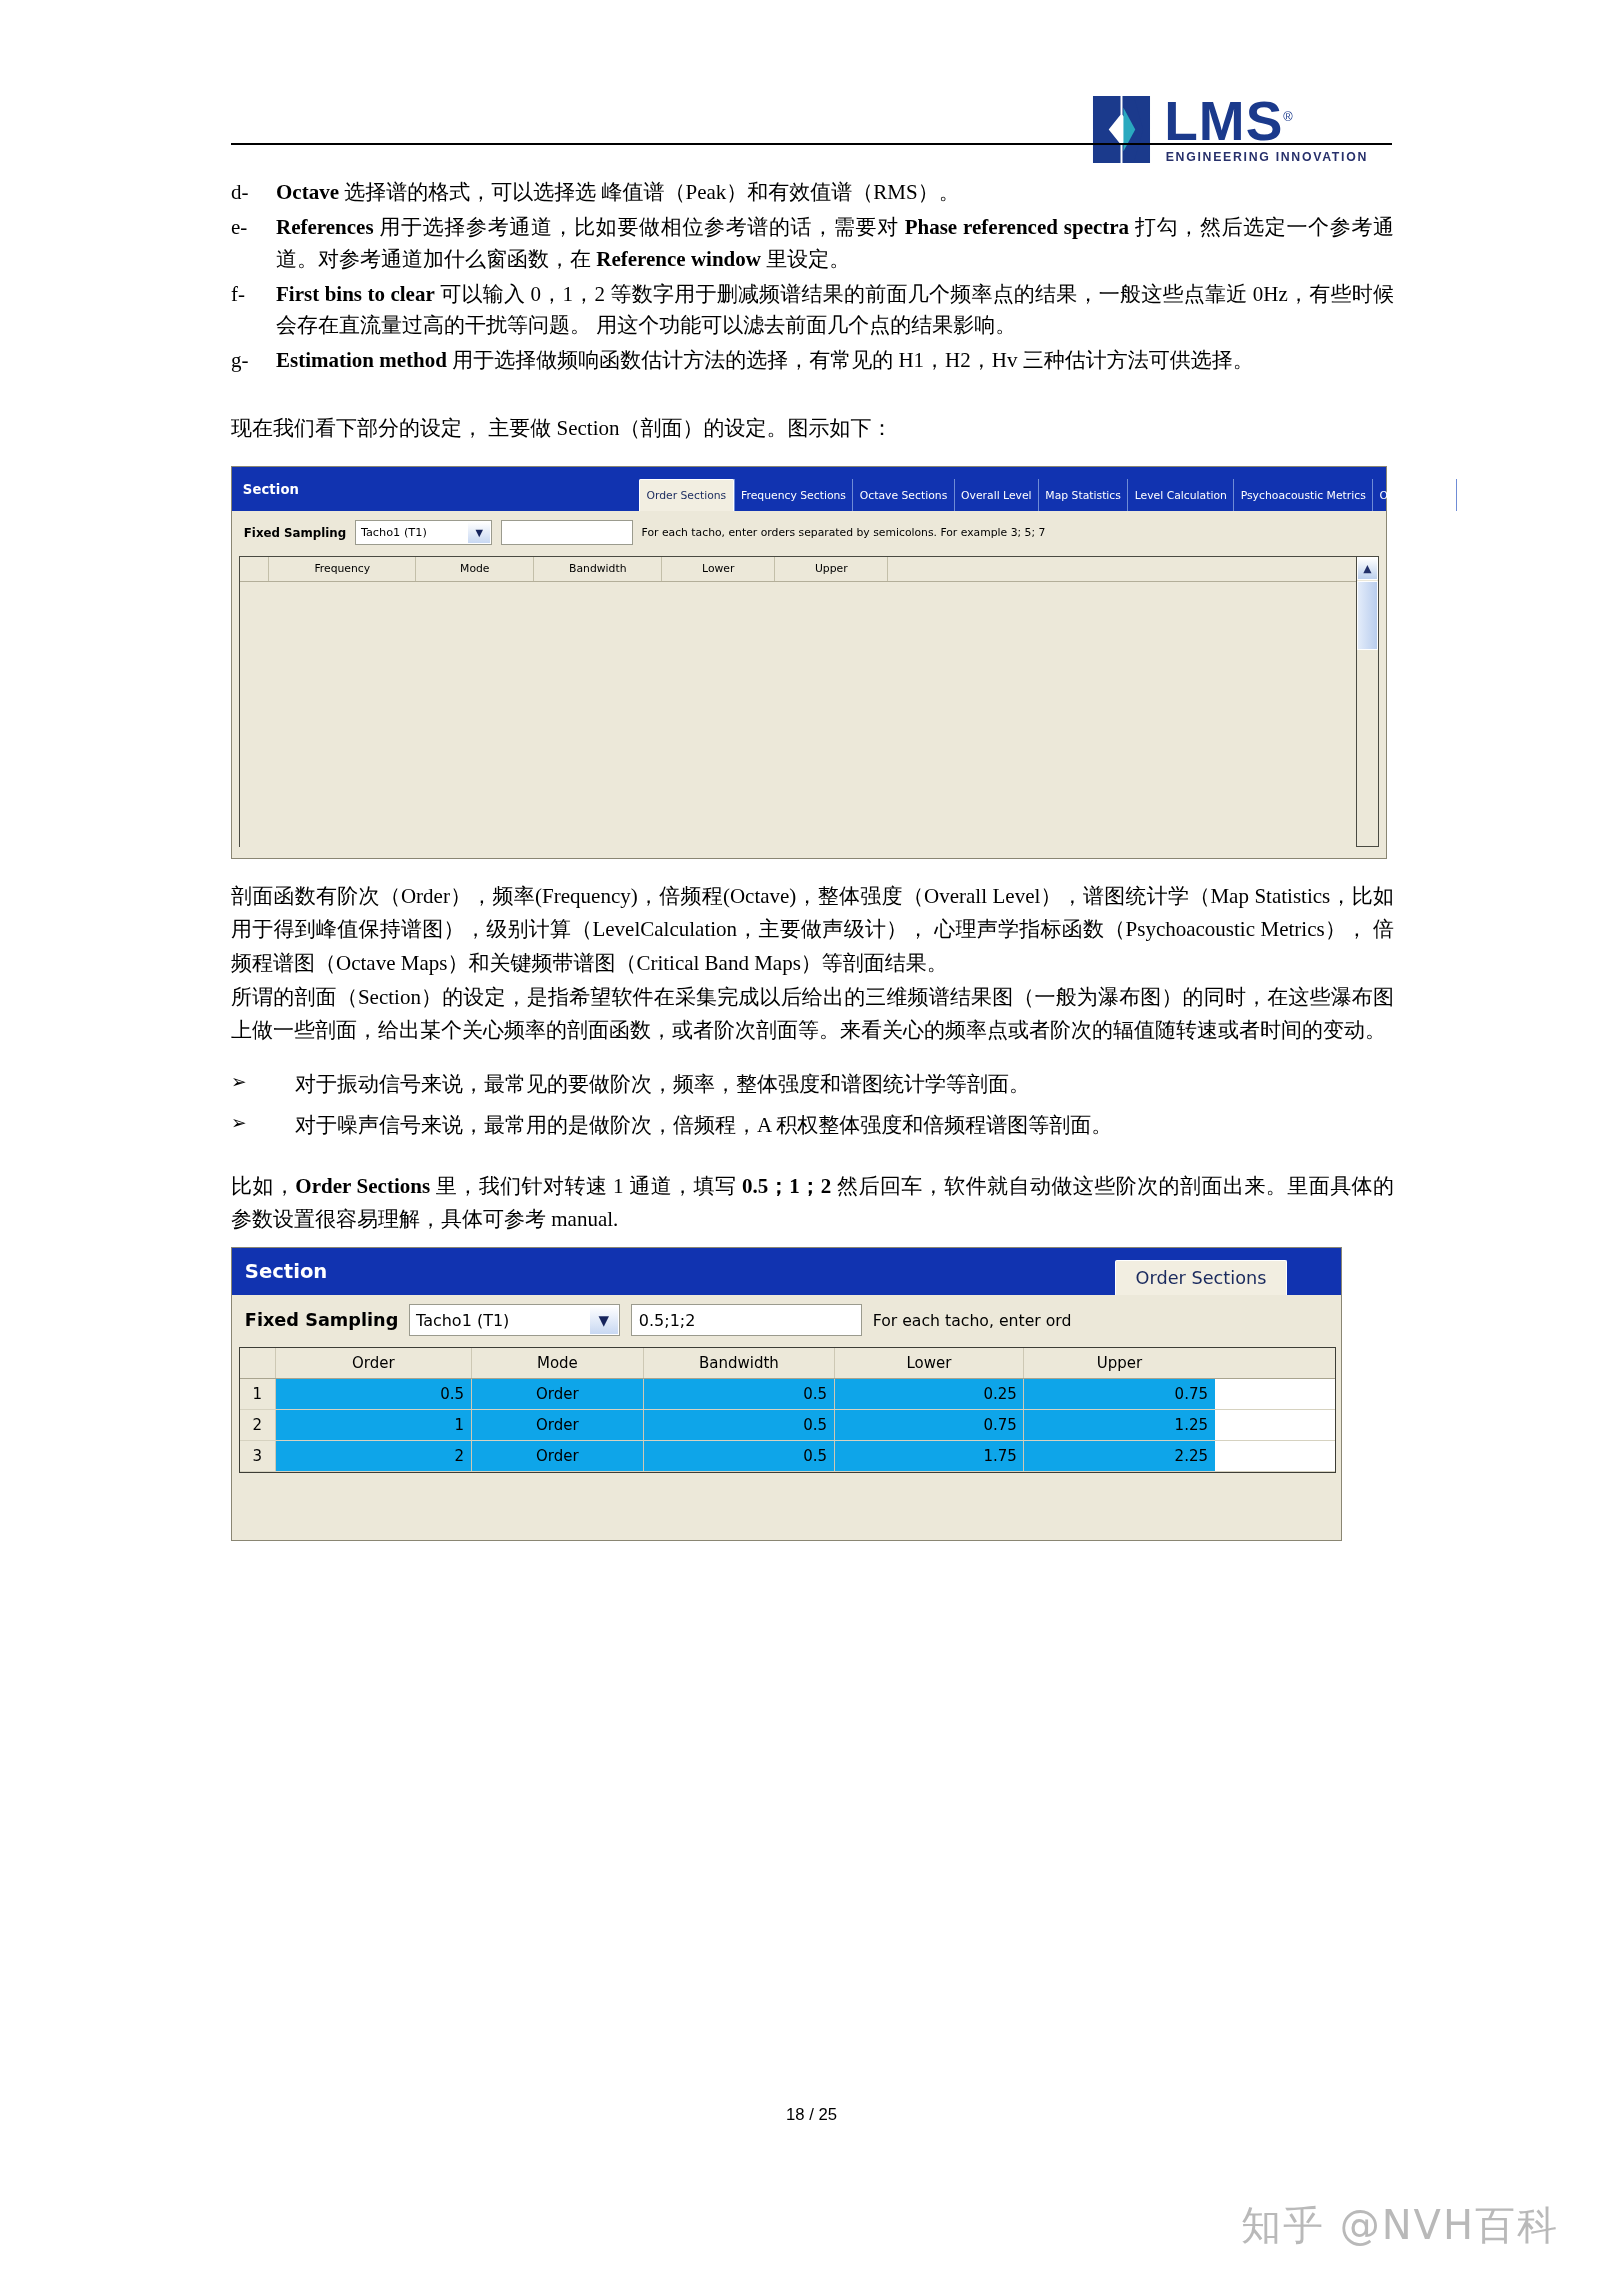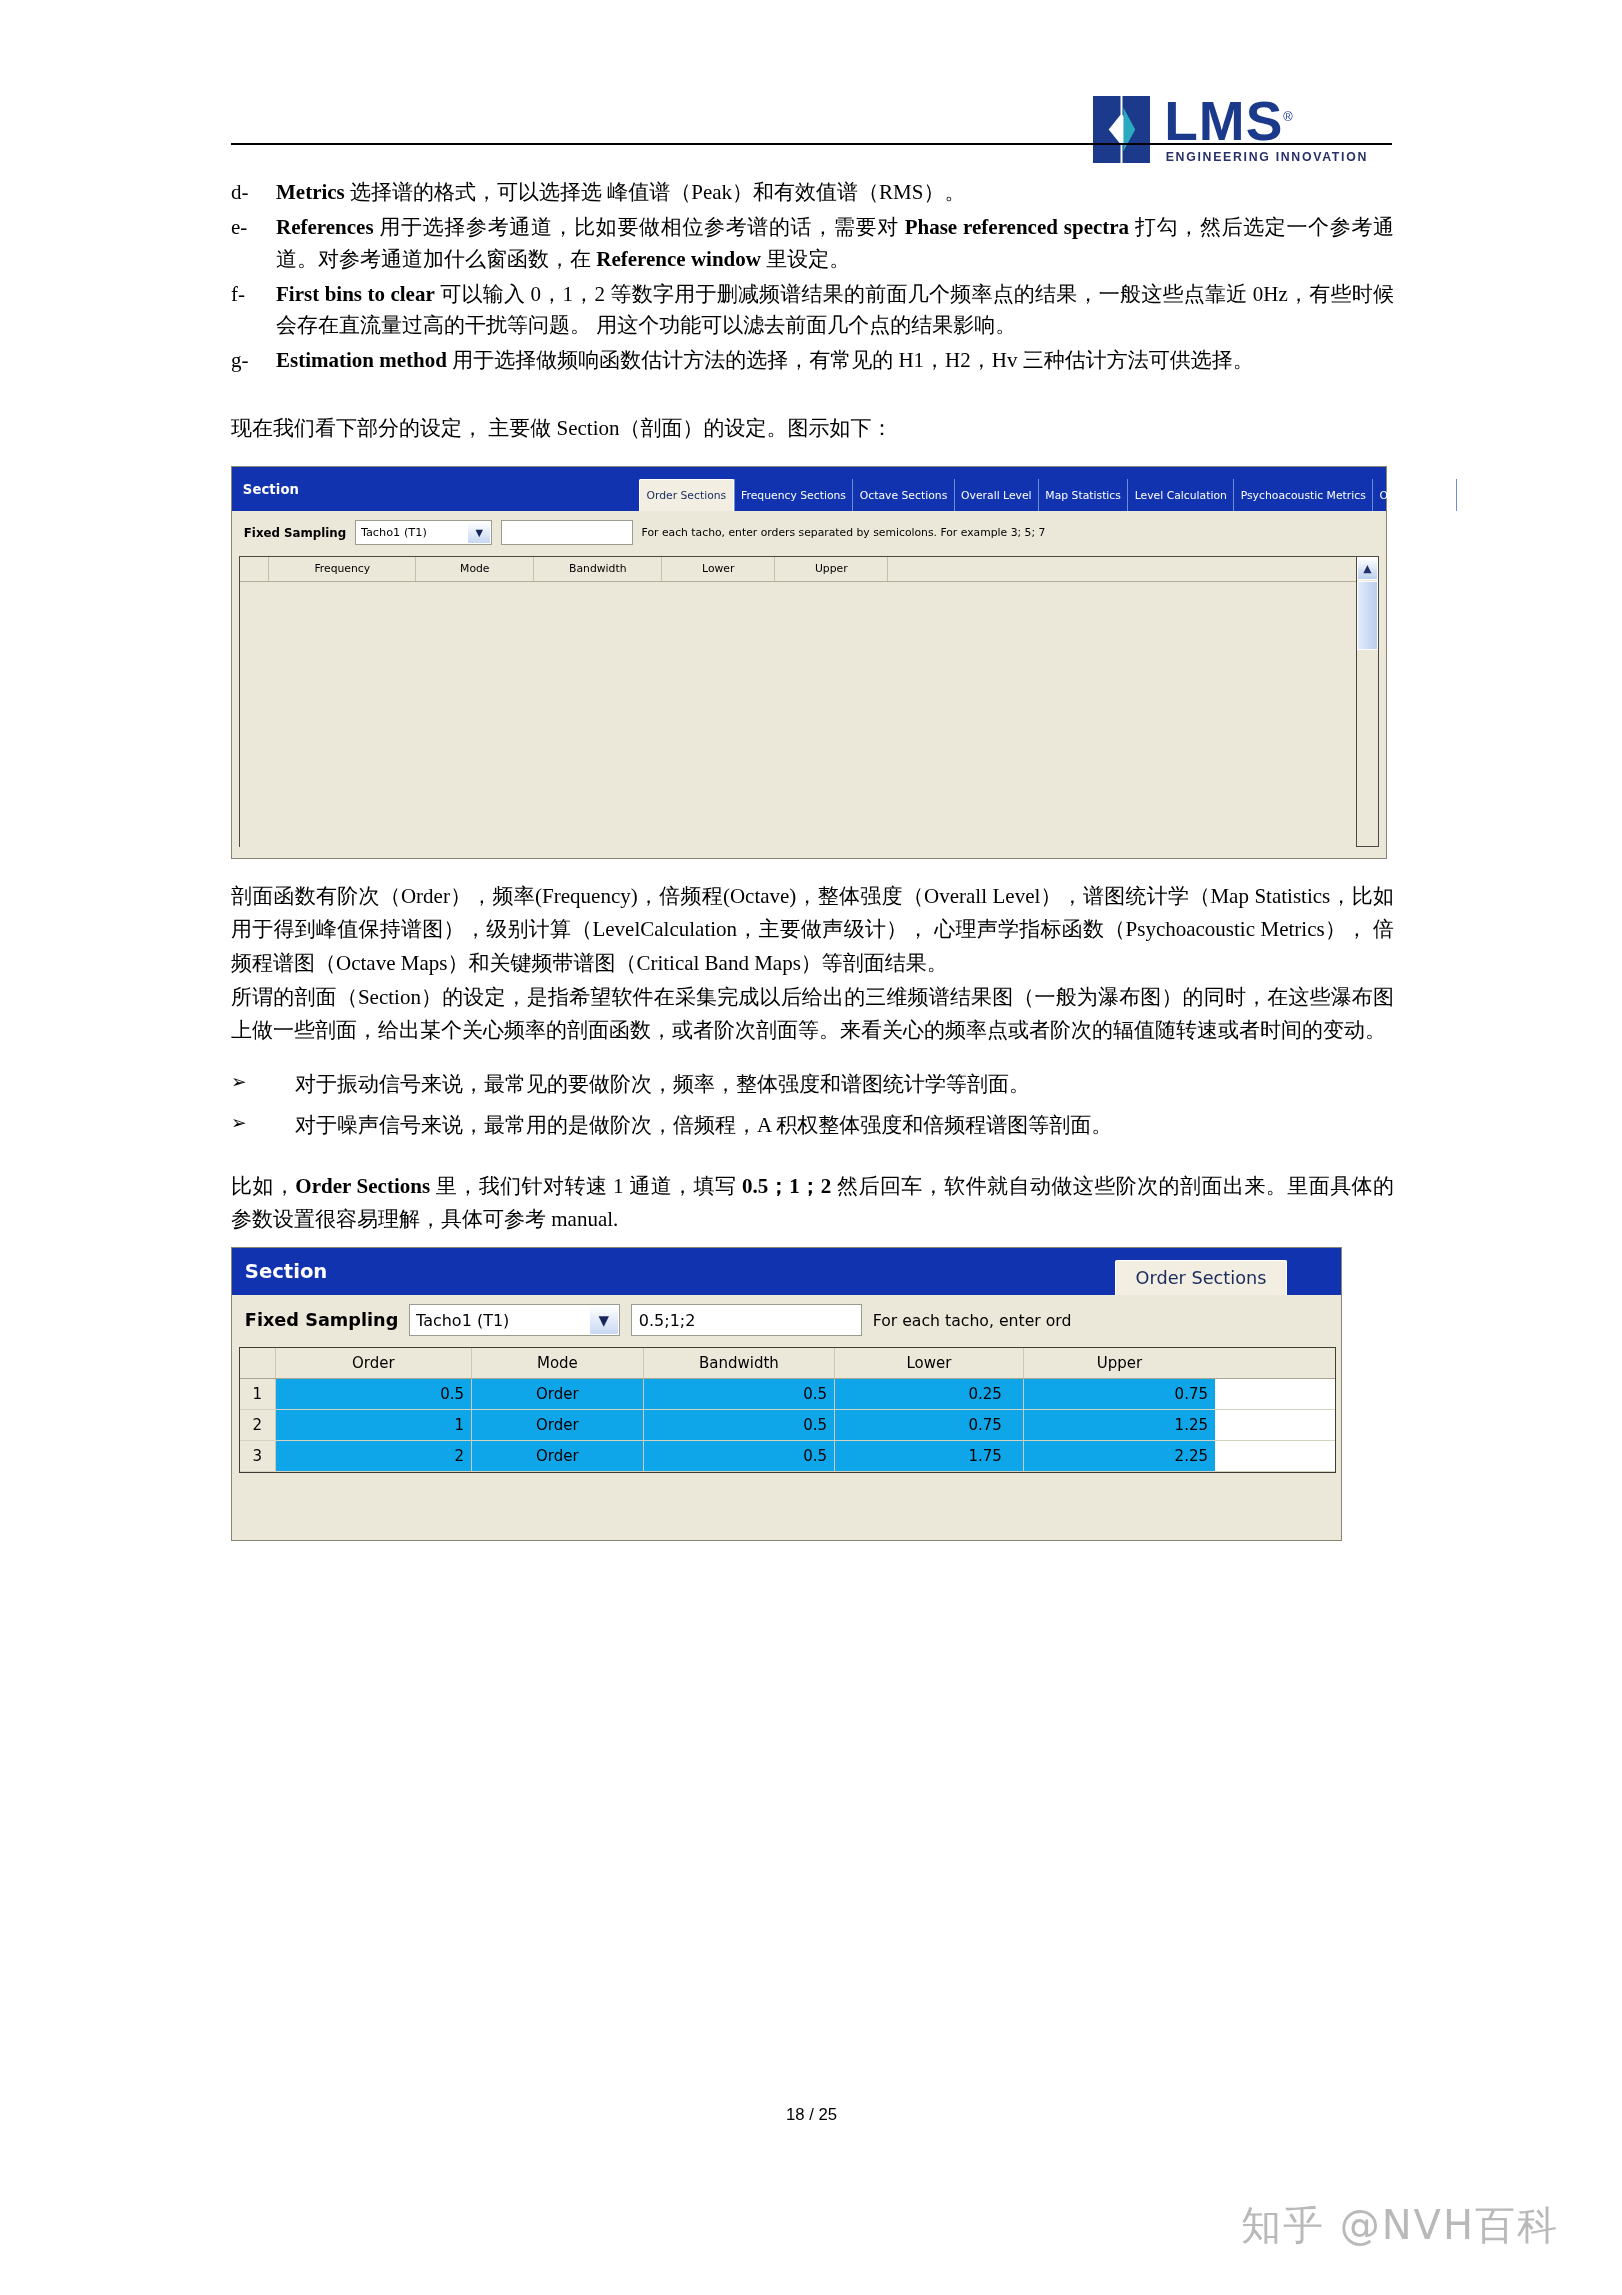--- a/index.html
+++ b/index.html
@@ -332,21 +332,21 @@
     border-right: 1px solid #cdc8b4;
     color: #000;
   }
   .s2-headrow .s2-cell { justify-content: center; background: #ece8d9; }
   .s2-datarow { border-bottom: 1px solid #d6d2c0; }
   .s2-datarow .s2-cell { background: #0ea5e9; }
   .c-rownum { width: 36px; justify-content: center !important; background: #ece8d9 !important; }
   .c-order { width: 196px; justify-content: flex-end; padding-right: 6.9px; }
   .c-mode { width: 172px; justify-content: center; }
   .c-bw { width: 191px; justify-content: flex-end; padding-right: 6.9px; }
-  .c-low { width: 189px; justify-content: flex-end; padding-right: 21px; }
+  .c-low { width: 189px; justify-content: flex-end; padding-right: 6px; }
   .c-up { width: 191px; justify-content: flex-end; padding-right: 6.9px; border-right: none; }
   .s2-headrow .c-order, .s2-headrow .c-bw, .s2-headrow .c-low, .s2-headrow .c-up { justify-content: center; padding-right: 0; }
 
   
   .page-number {
     position: absolute;
     left: 0; right: 0;
     top: 2105px;
     text-align: center;
     font-size: 16.7px;
@@ -384,21 +384,21 @@
     </div>
   </div>
   <div class="header-rule"></div>
 </div>
 
 <div class="content">
 
   <ul class="lettered-list">
     <li class="lettered-item">
       <span class="marker">d-</span>
-      <span class="body"><b>Metrics</b><span> 选择谱的格式，可以选择选  峰值谱（Peak）和有效值谱（RMS）。</span></span>
+      <span class="body"><b>Octave</b><span> 选择谱的格式，可以选择选  峰值谱（Peak）和有效值谱（RMS）。</span></span>
     </li>
     <li class="lettered-item">
       <span class="marker">e-</span>
       <span class="body"><b>References</b><span> 用于选择参考通道，比如要做相位参考谱的话，需要对   </span><b>Phase referenced spectra</b><span> 打勾，然后选定一个参考通道。对参考通道加什么窗函数，在 </span><b>Reference window</b><span> 里设定。</span></span>
     </li>
     <li class="lettered-item">
       <span class="marker">f-</span>
       <span class="body"><b>First bins to clear</b><span> 可以输入 0，1，2 等数字用于删减频谱结果的前面几个频率点的结果，一般这些点靠近 0Hz，有些时候会存在直流量过高的干扰等问题。 用这个功能可以滤去前面几个点的结果影响。</span></span>
     </li>
     <li class="lettered-item">

